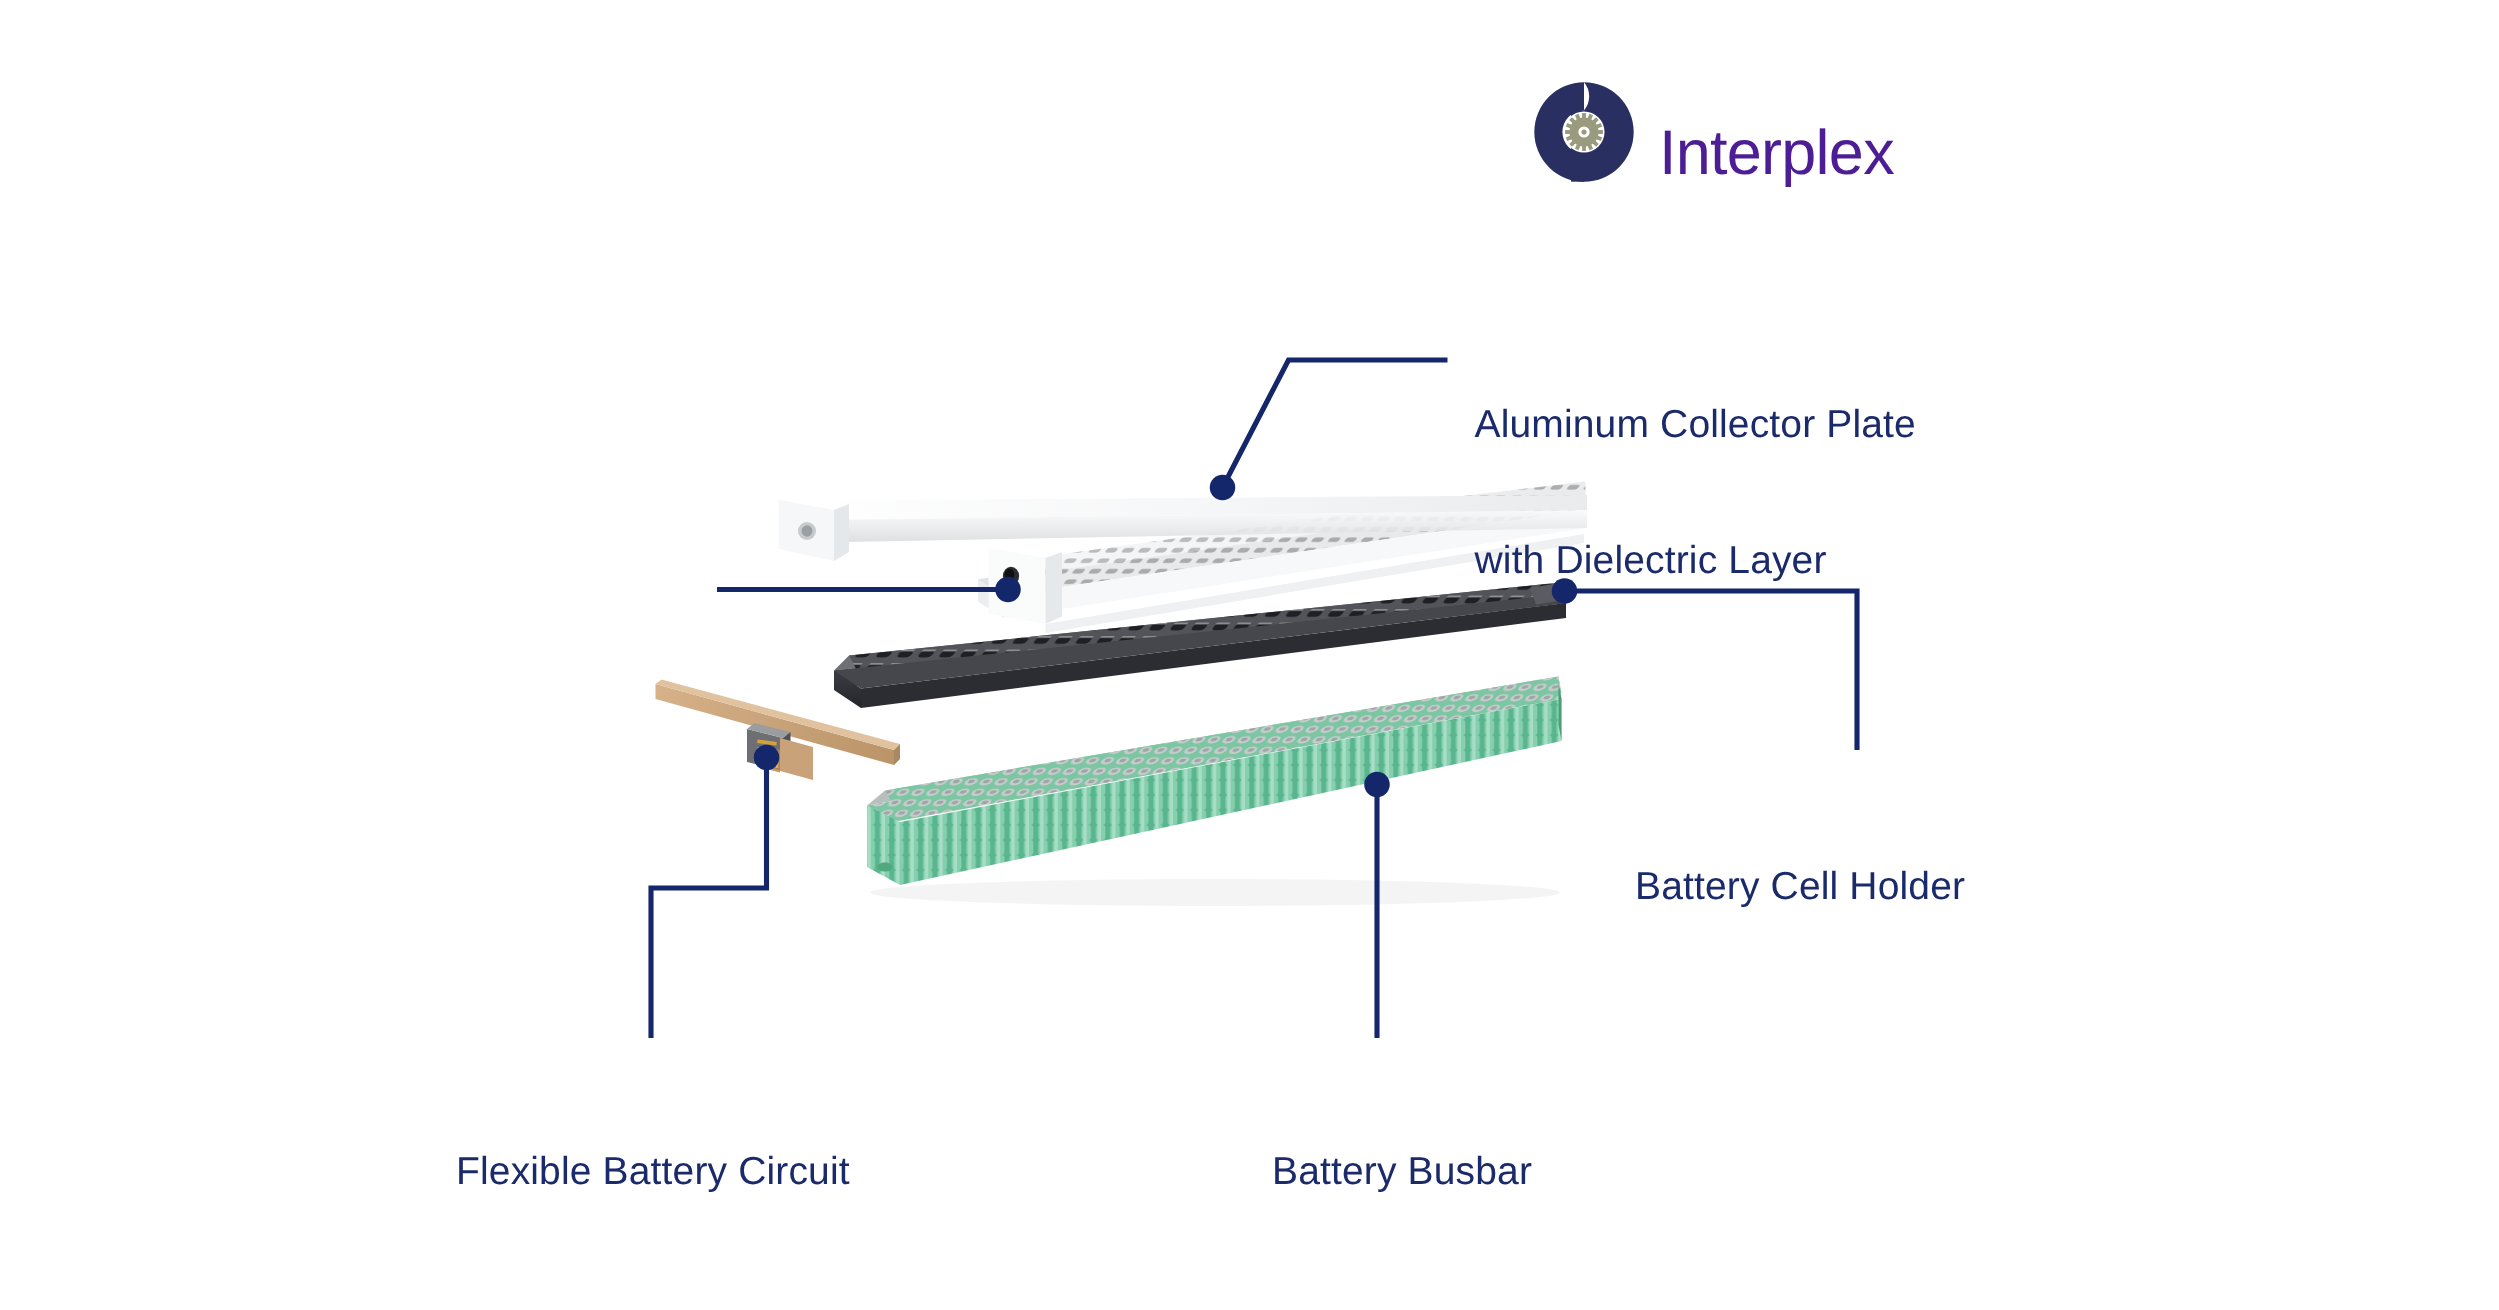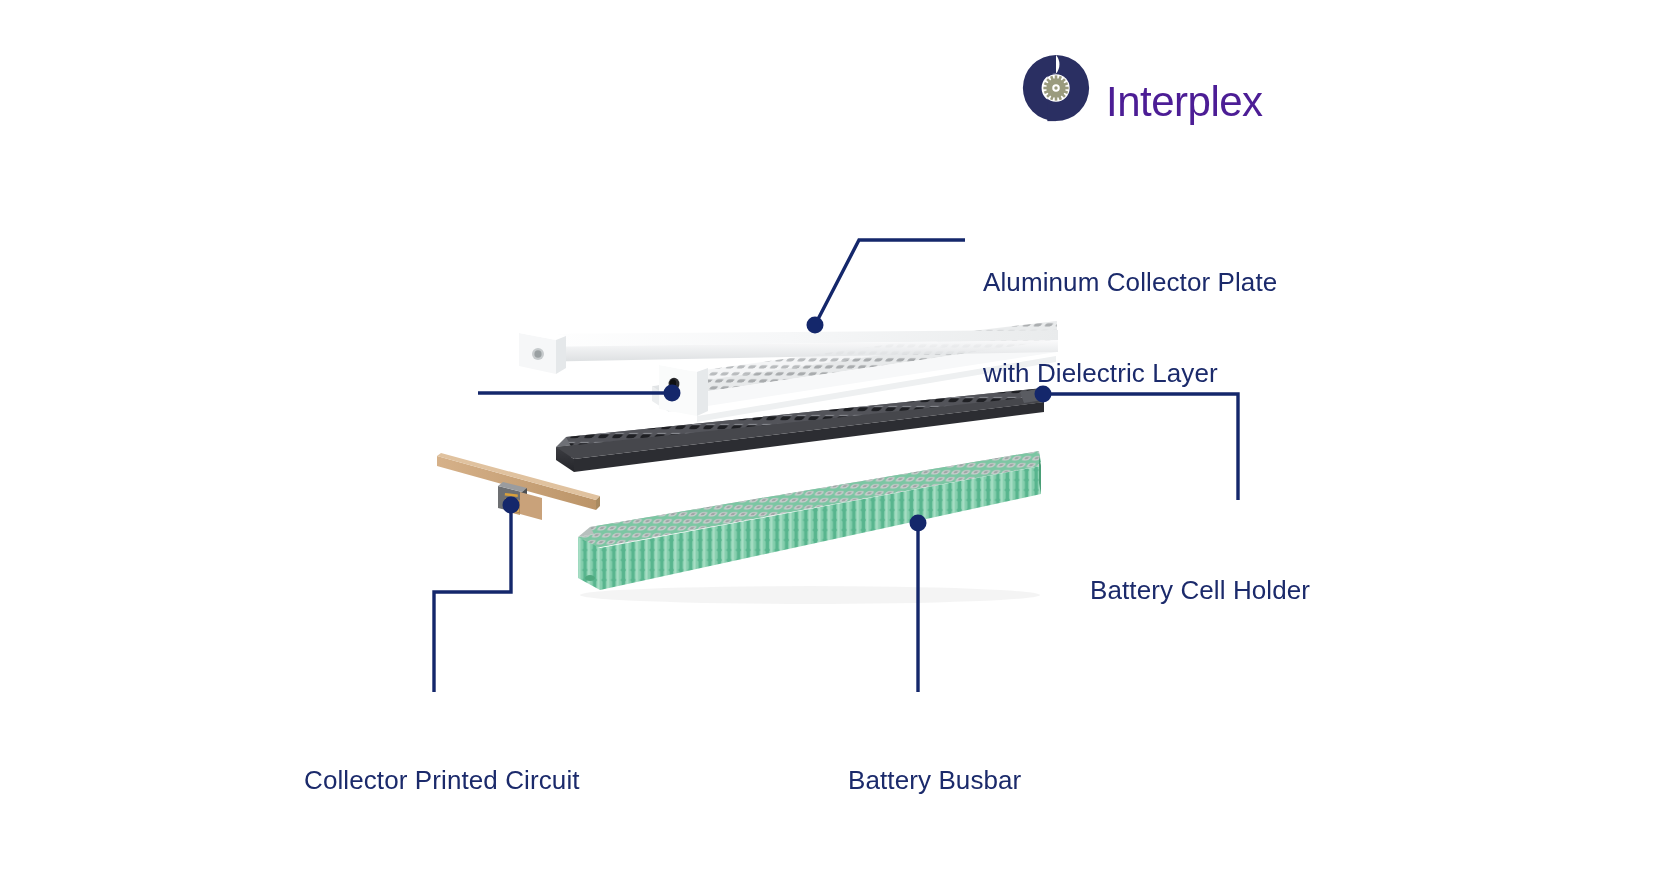--- a/index.html
+++ b/index.html
@@ -259,16 +259,16 @@
 
   <div class="label right" style="left:1058px; top:514px;margin-left:32px;">
     <div>Battery Cell Holder</div>
   </div>
 
   <div class="label leftalign" style="left:848px; top:704px;">
     <div>Battery Busbar</div>
   </div>
 
   <div class="label leftalign" style="left:304px; top:704px;">
-    <div>Collector Printed Circuit</div>
+    <div>Flexible Battery Circuit</div>
   </div>
 
 </div>
 
 </body></html>

